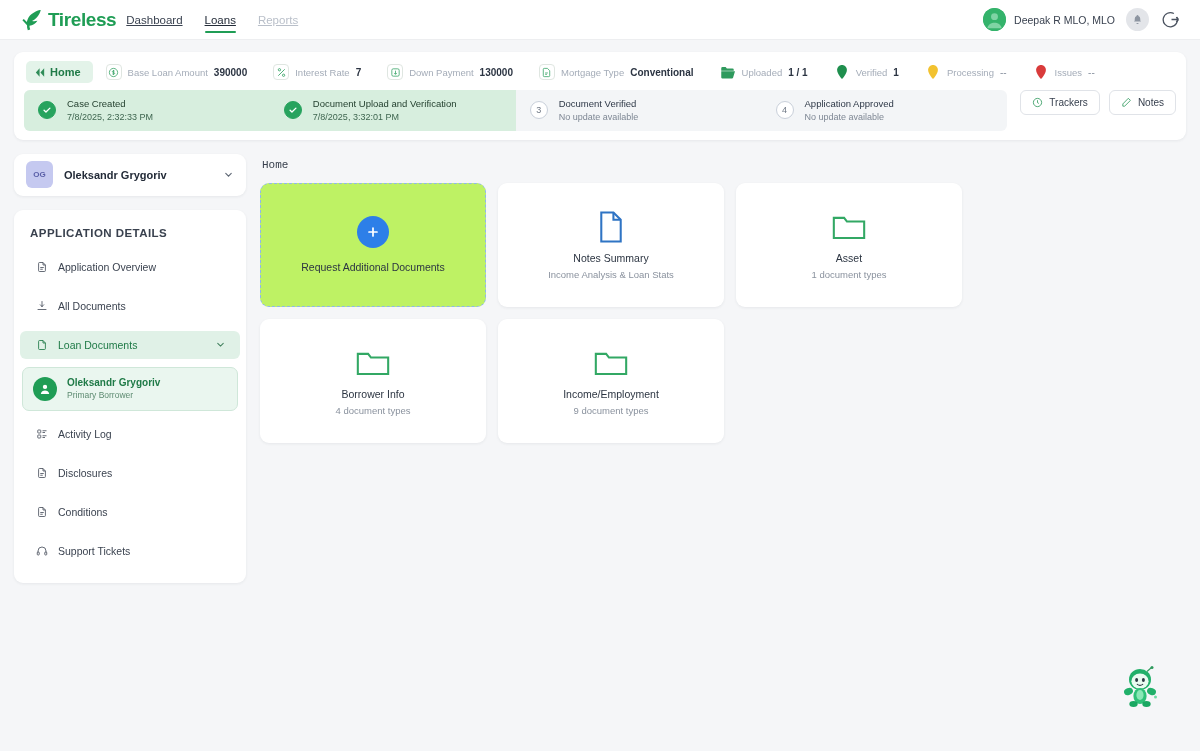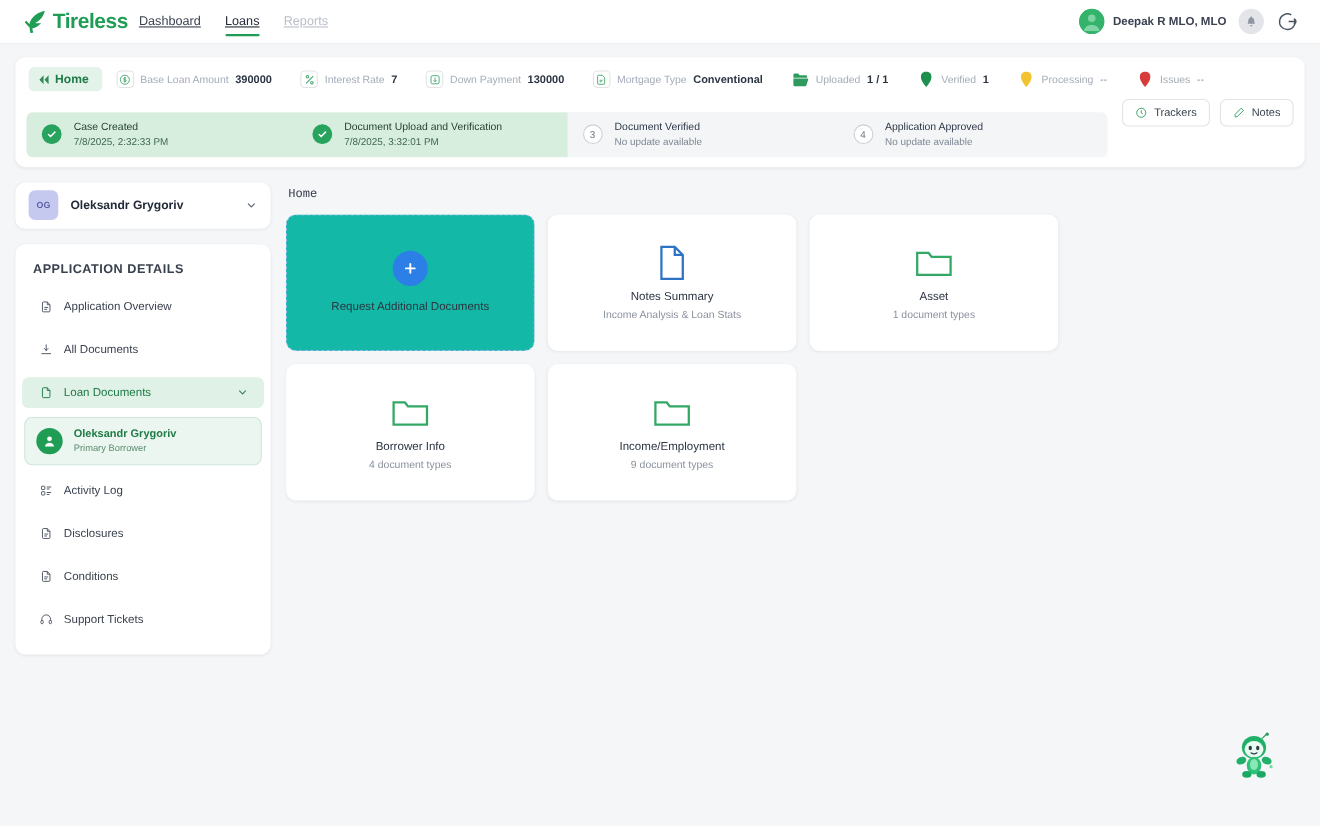--- a/index.html
+++ b/index.html
@@ -40,21 +40,21 @@
   .nav-link.muted { color: #b9bfc9; }
 
   .topnav-right { margin-left: auto; display: flex; align-items: center; gap: 11px; }
   .user-chip { display: flex; align-items: center; gap: 8px; cursor: pointer; }
   .avatar-top {
     width: 23px; height: 23px; border-radius: 50%;
     background: #34b36b; color: #fff;
     display: flex; align-items: center; justify-content: center;
     font-size: 7.5px; font-weight: bold; overflow: hidden;
   }
-  .user-name { font-size: 10.5px; color: #3a4250; font-weight: bold; }
+  .user-name { font-size: 10.5px; color: #3a4250; }
   .bell-btn {
     width: 23px; height: 23px; border-radius: 50%; background: #e3e5e9;
     display: flex; align-items: center; justify-content: center; cursor: pointer;
   }
   .logout-btn {
     width: 22px; height: 22px; display: flex; align-items: center;
     justify-content: center; cursor: pointer;
   }
 
   
@@ -81,21 +81,21 @@
     background: #fff;
   }
   .fact-ico.plain { border: none; background: transparent; }
   .fact-label { font-size: 9.5px; color: #a4acb8; }
   .fact-val { font-size: 10px; color: #2b3442; font-weight: bold; }
   .fact-val.dash { color: #8b94a2; font-weight: normal; }
 
   .steps-row { display: flex; align-items: stretch; gap: 0; }
   .steps-track {
     flex: 1; display: flex; align-items: center;
-    background: #f3f5f7; border-radius: 6px; overflow: hidden; margin-top: 12px;
+    background: #f3f5f7; border-radius: 6px; overflow: hidden;
   }
   .step {
     flex: 1; display: flex; align-items: center; gap: 11px;
     padding: 7px 12px 7px 14px;
   }
   .step.done { background: #d7eede; }
   .step-badge {
     width: 18px; height: 18px; border-radius: 50%; flex: none;
     display: flex; align-items: center; justify-content: center;
     font-size: 9px; color: #6e7784; border: 1px solid #c9d0da; background: #fff;
@@ -165,21 +165,21 @@
   .main { flex: 1; min-width: 0; padding-top: 5px; }
   .breadcrumb { font-size: 11px; color: #39414e; padding: 0 2px 12px 2px; font-family: Liberation Mono, monospace; }
   .cards-grid { display: flex; flex-wrap: wrap; gap: 12px; }
   .doc-card {
     width: 226px; height: 124px; background: #fff; border-radius: 9px;
     box-shadow: 0 1px 3px rgba(30,40,60,.07);
     display: flex; flex-direction: column; align-items: center;
     justify-content: center; gap: 5px; cursor: pointer;
   }
   .doc-card.request {
-    background: #14b8a6; border: 1.4px dashed #8fb7ec; box-shadow: none;
+    background: #bef264; border: 1.4px dashed #8fb7ec; box-shadow: none;
     gap: 11px;
   }
   .plus-circle {
     width: 32px; height: 32px; border-radius: 50%; background: #2d7fe8;
     display: flex; align-items: center; justify-content: center;
     color: #fff; font-size: 19px; line-height: 1; font-weight: 300;
   }
   .card-icon { height: 36px; display: flex; align-items: center; justify-content: center; }
   .card-title { font-size: 10.5px; color: #2c3542; margin-top: 2px; }
   .card-sub { font-size: 9.5px; color: #8a929e; }

